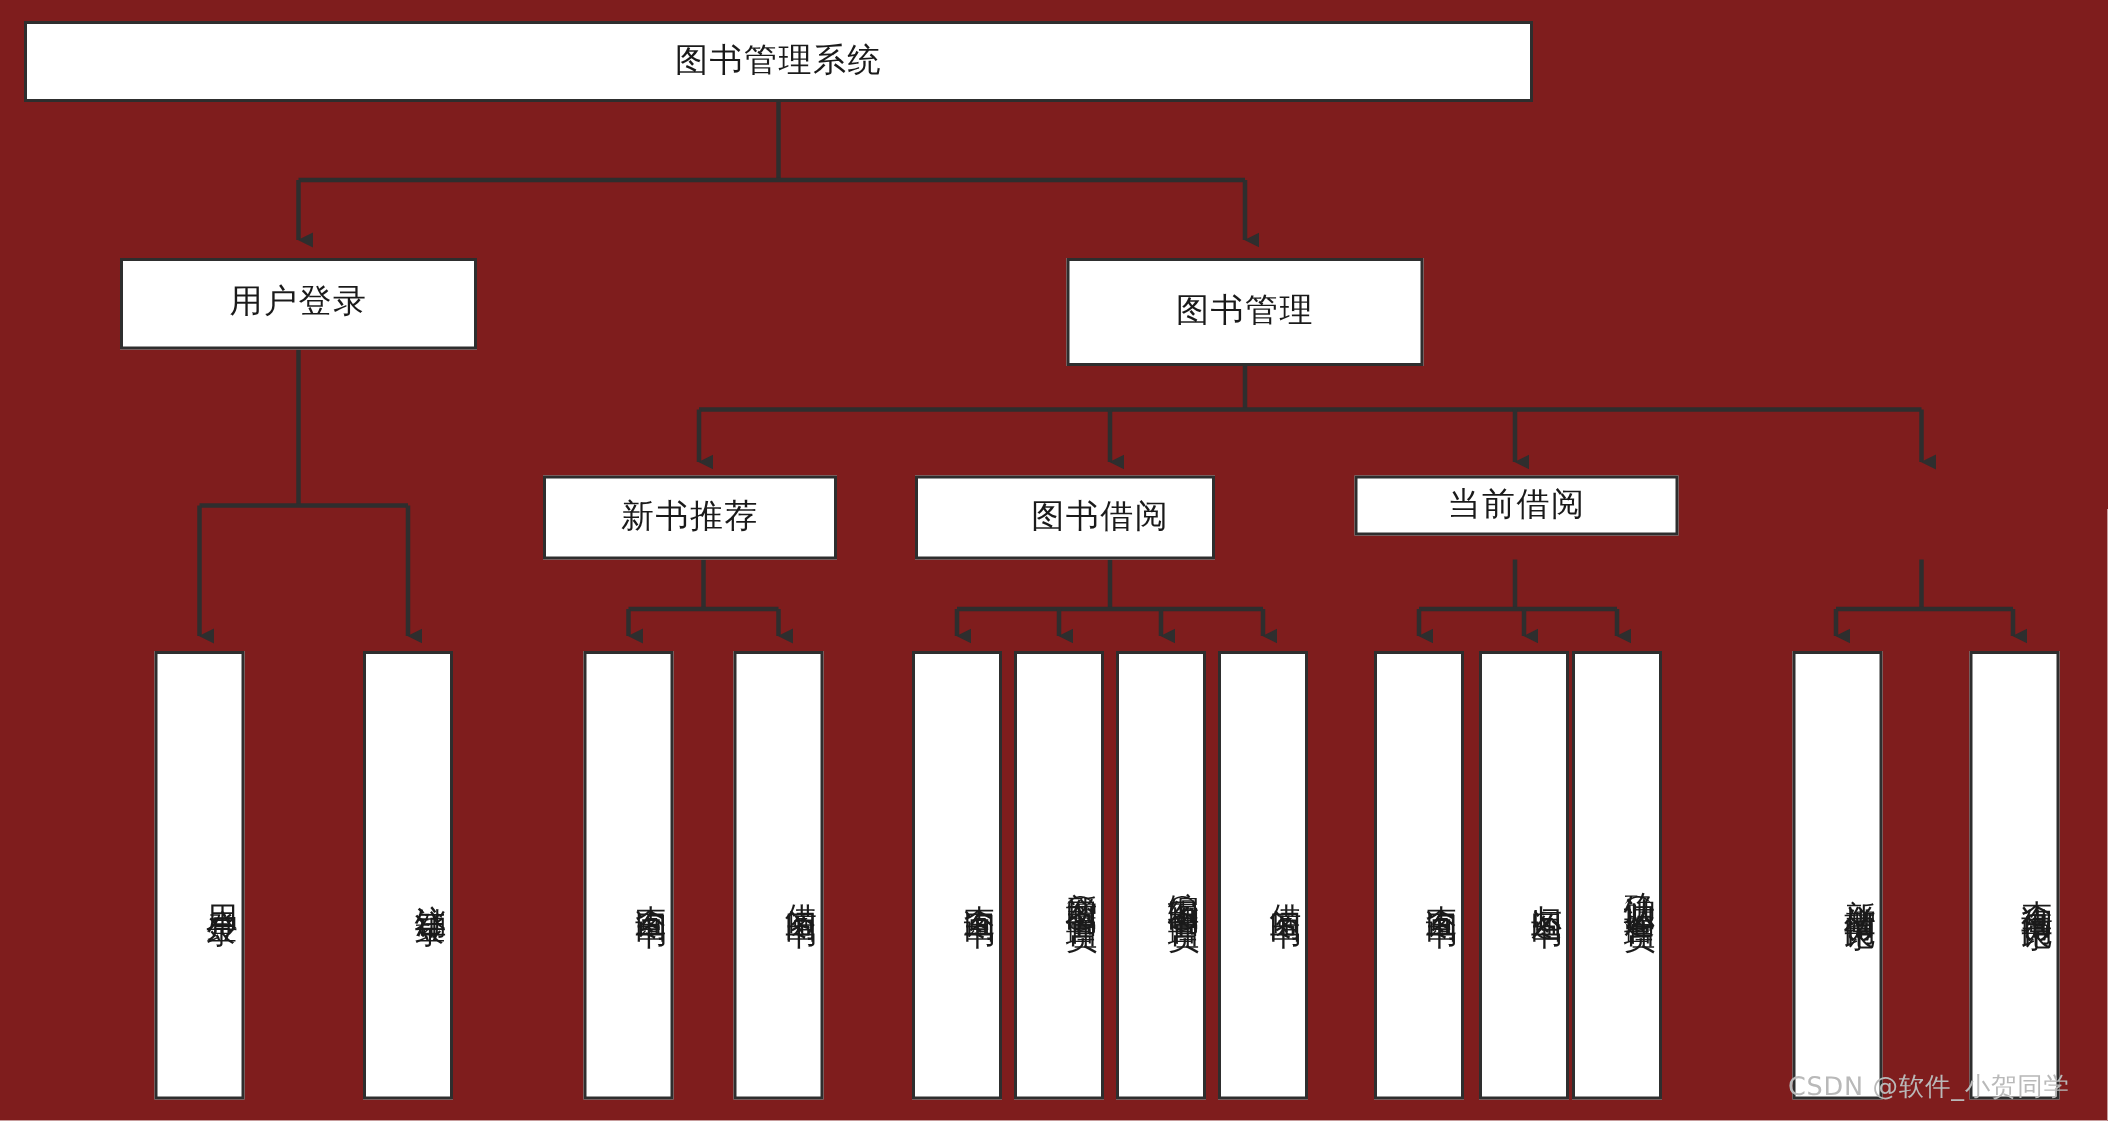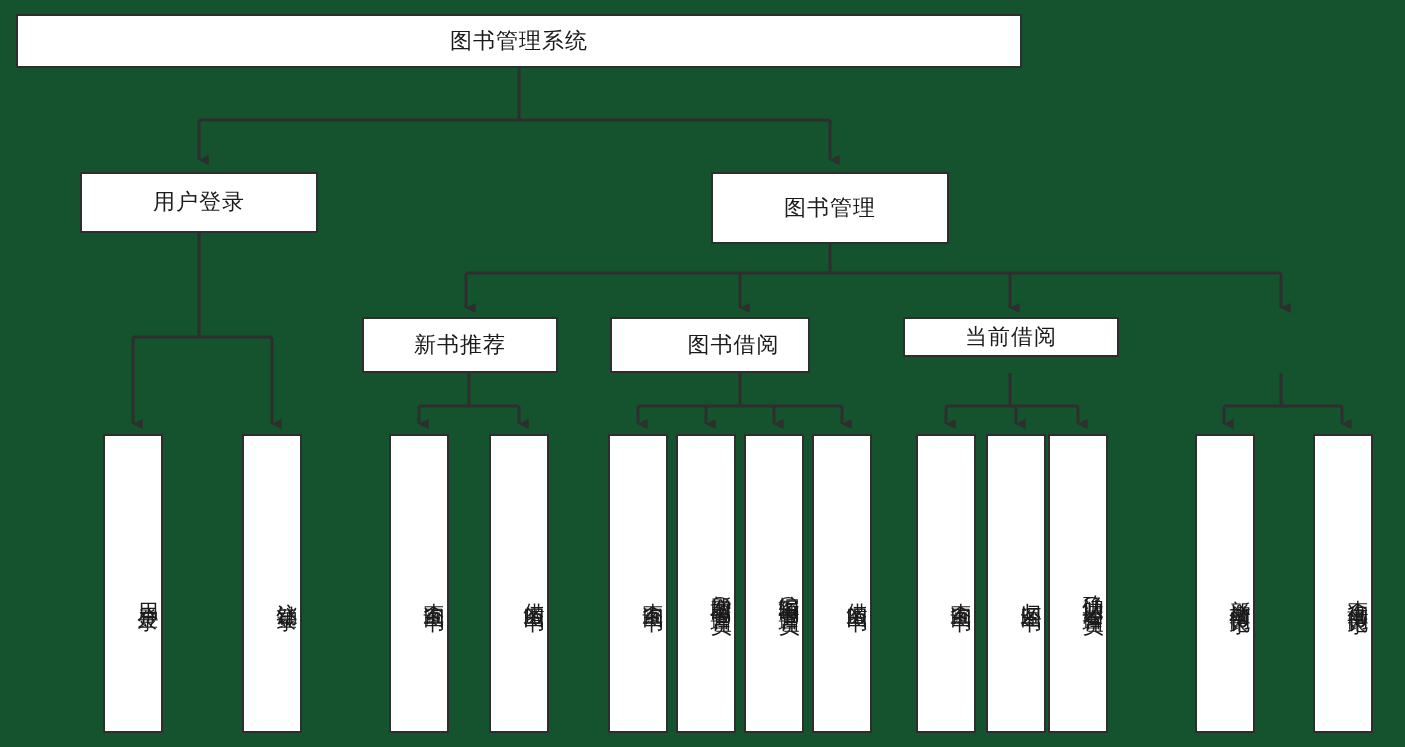--- a/index.html
+++ b/index.html
@@ -7,21 +7,21 @@
     padding: 0;
     background: #ffffff;
   }
   body {
     font-family: "DejaVu Sans", "Liberation Sans", sans-serif;
   }
   #canvas {
     position: relative;
     width: 1405px;
     height: 747px;
-    background: #14532d;
+    background: #7f1d1d;
     overflow: hidden;
   }
   #wires {
     position: absolute;
     left: 0;
     top: 0;
     width: 1405px;
     height: 747px;
     pointer-events: none;
   }
@@ -180,14 +180,15 @@
     <span class="label">确认归还（管理员）</span>
   </div>
 
   <div class="node vert" style="left:1195px; top:434px; width:60px; height:299px;">
     <span class="label">新增借阅记录</span>
   </div>
   <div class="node vert" style="left:1313px; top:434px; width:60px; height:299px;">
     <span class="label">查询借阅记录</span>
   </div>
 
+  <div class="watermark" style="left:1192px; top:713px;">CSDN @软件_小贺同学</div>
 
 </div>
 
 </body></html>

